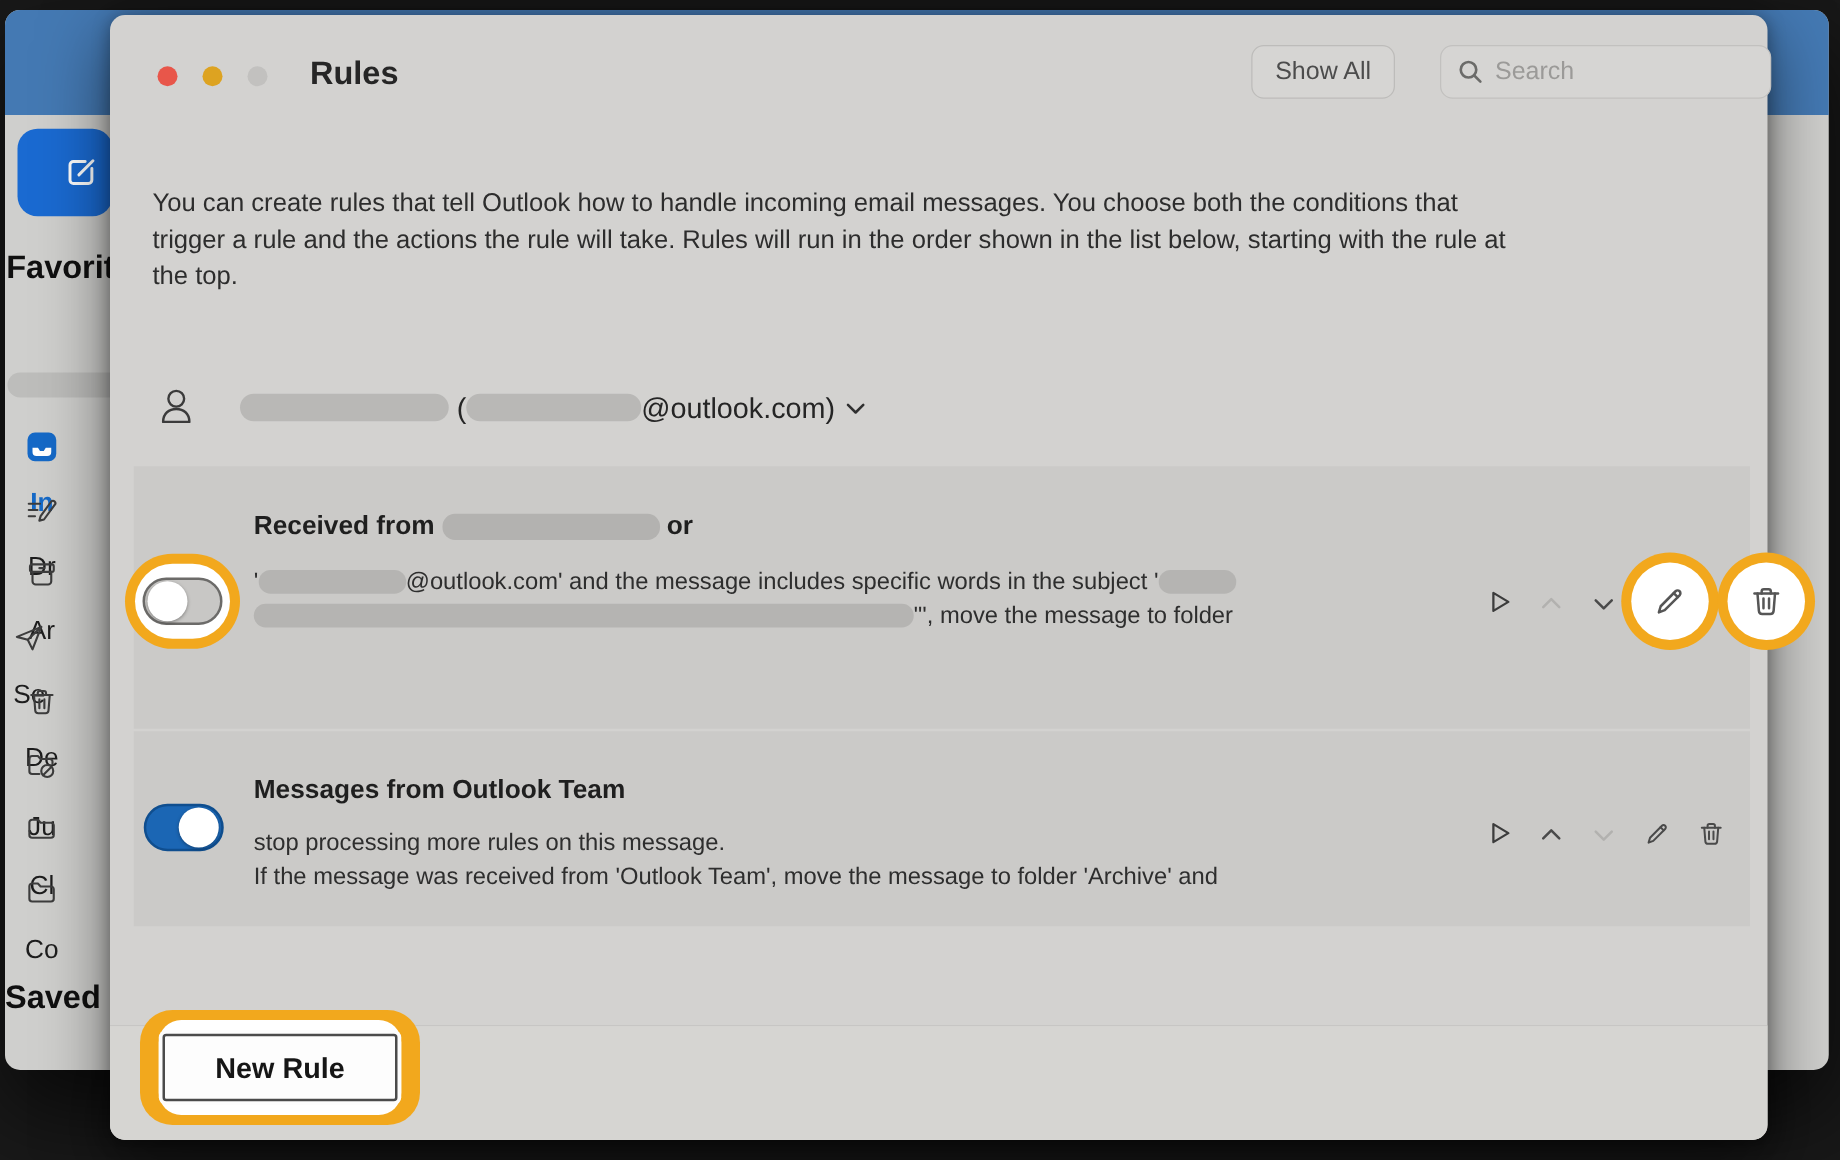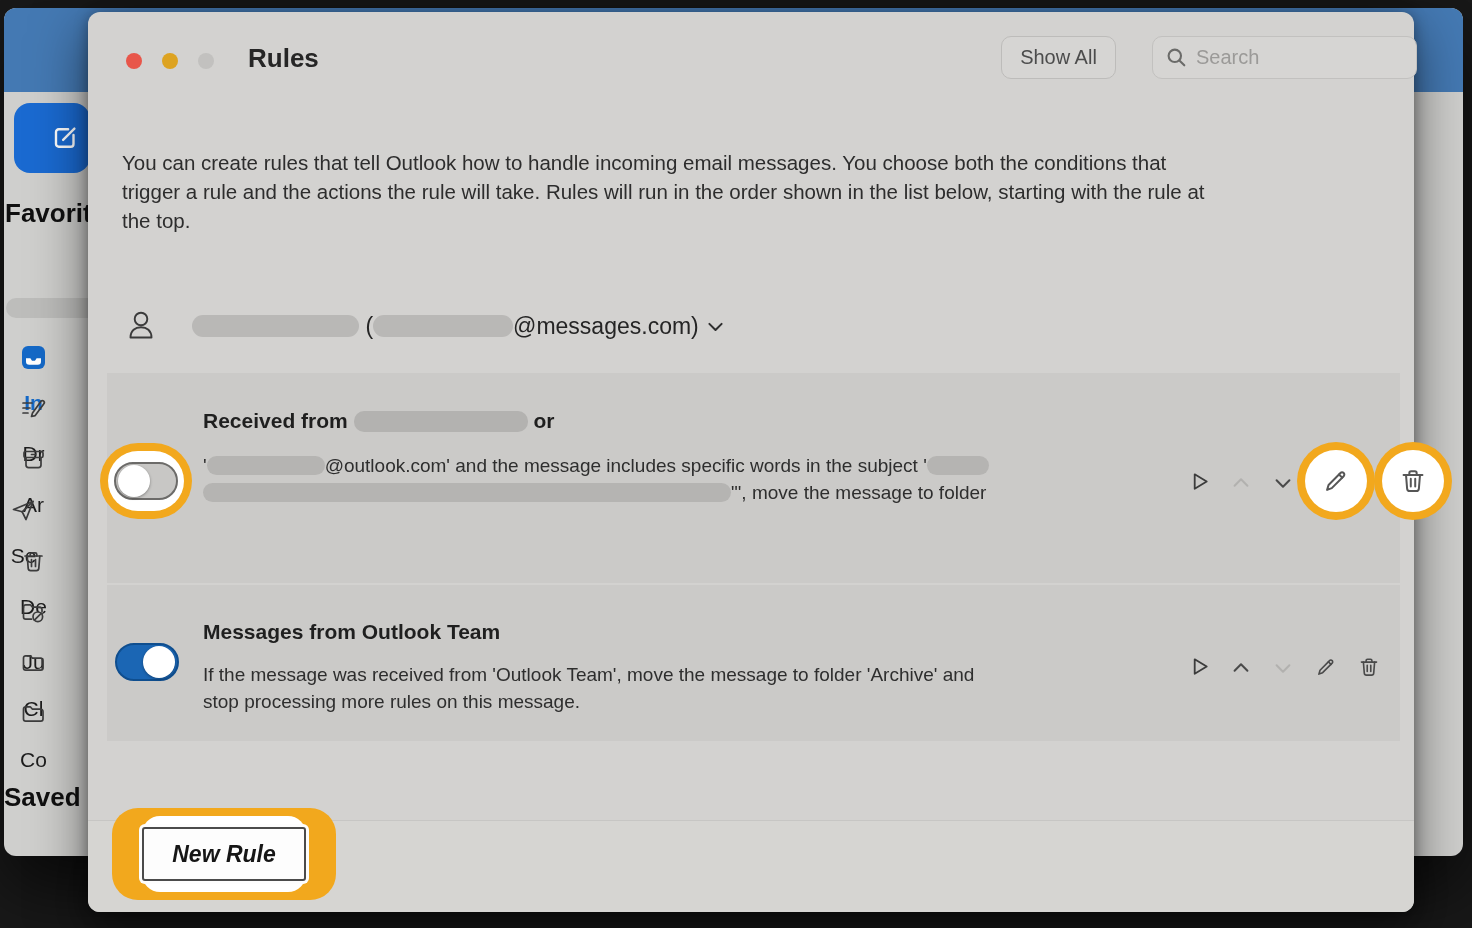--- a/index.html
+++ b/index.html
@@ -57,21 +57,21 @@
   .toggle.off { background:#c8c7c5; border:2px solid #6c6b69; }
   .toggle.on  { background:#1b66b4; border:2px solid #0f4e8f; }
   .knob { position:absolute; top:1px; width:32px; height:32px; border-radius:50%;
           background:#ffffff; box-shadow:0 1px 3px rgba(0,0,0,.35); }
   .toggle.off .knob { left:2px; }
   .toggle.on  .knob { right:2px; }
 
   .dlg-footer { left:0; top:808px; width:1326px; height:92px; background:#d6d5d2;
                 border-top:1px solid #c7c6c4; border-radius:0 0 12px 12px; }
   .new-rule-hl { left:24px; top:796px; width:224px; height:92px; border-radius:26px; }
-  .new-rule-white { width:164px; height:76px; border-radius:18px;font-style:italic; }
+  .new-rule-white { width:194px; height:76px; border-radius:18px; }
   .new-rule-btn { width:188px; height:54px; background:#fdfdfd; border:2px solid #4b4b4b;
                   border-radius:3px; box-shadow:0 0 0 3px #fdfdfd; display:flex; align-items:center;
                   justify-content:center; font-size:23px; font-weight:bold; color:#161616; }
 </style>
 </head>
 <body>
 
 <div class="stage">
 
   <div class="abs bg-window">
@@ -203,21 +203,21 @@
     <div class="abs acct-row" style="left:34px; top:293px;">
       <span class="icon" style="margin-right:32px;">
         <svg width="38" height="38" viewBox="0 0 38 38" fill="none" stroke="#3b3b3b" stroke-width="1.9" stroke-linejoin="round">
           <circle cx="19" cy="12" r="6.3"></circle>
           <path d="M8.5 30.5c0-6.8 4.7-10.3 10.5-10.3s10.5 3.5 10.5 10.3z"></path>
         </svg>
       </span>
       <span class="acct-pill" style="width:167px;"></span>
       <span class="acct-text"> (</span>
       <span class="acct-pill" style="width:140px;"></span>
-      <span class="acct-text">@messages.com) </span>
+      <span class="acct-text">@outlook.com) </span>
       <span class="icon">
         <svg width="21" height="21" viewBox="0 0 24 24" fill="none" stroke="#2f2f2f" stroke-width="2.3" stroke-linecap="round" stroke-linejoin="round">
           <path d="M5 9l7 7 7-7"></path>
         </svg>
       </span>
     </div>
 
     <div class="abs rule-row" style="left:19px; top:361px; width:1293px; height:210px;">
       <div class="abs rule-title" style="left:96px; top:36px;">
         <span>Received from </span>
@@ -280,22 +280,22 @@
             <path d="M7.2 8l1 12.4a2.4 2.4 0 0 0 2.4 2.2h5.8a2.4 2.4 0 0 0 2.4-2.2l1-12.4"></path>
             <path d="M11.5 11.5v7M15.5 11.5v7"></path>
           </svg>
         </span>
       </div>
     </div>
 
     <div class="abs rule-row" style="left:19px; top:573px; width:1293px; height:156px;">
       <div class="abs rule-title" style="left:96px; top:35px;">Messages from Outlook Team</div>
       <div class="abs rule-desc" style="left:96px; top:76px;">
+        <div class="desc-line"><span>stop processing more rules on this message.</span></div>
         <div class="desc-line"><span>If the message was received from 'Outlook Team', move the message to folder 'Archive' and</span></div>
-        <div class="desc-line"><span>stop processing more rules on this message.</span></div>
       </div>
       <div class="abs toggle on" style="left:8px; top:58px;">
         <div class="knob"></div>
       </div>
     </div>
 
     <div class="abs icon" style="left:1100px; top:643px;">
       <svg width="23" height="23" viewBox="0 0 24 24" fill="none" stroke="#3c3c3c" stroke-width="1.9" stroke-linejoin="round">
         <path d="M7 4.5L19.5 12 7 19.5z"></path>
       </svg>

